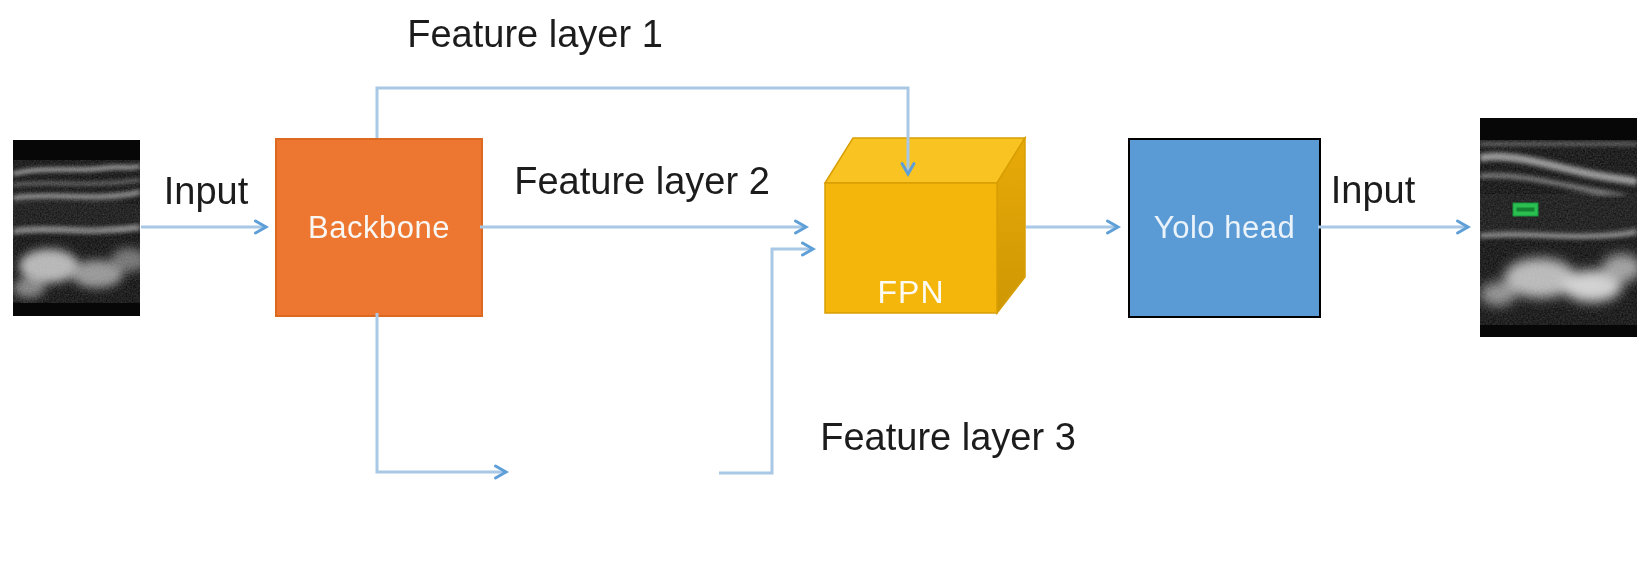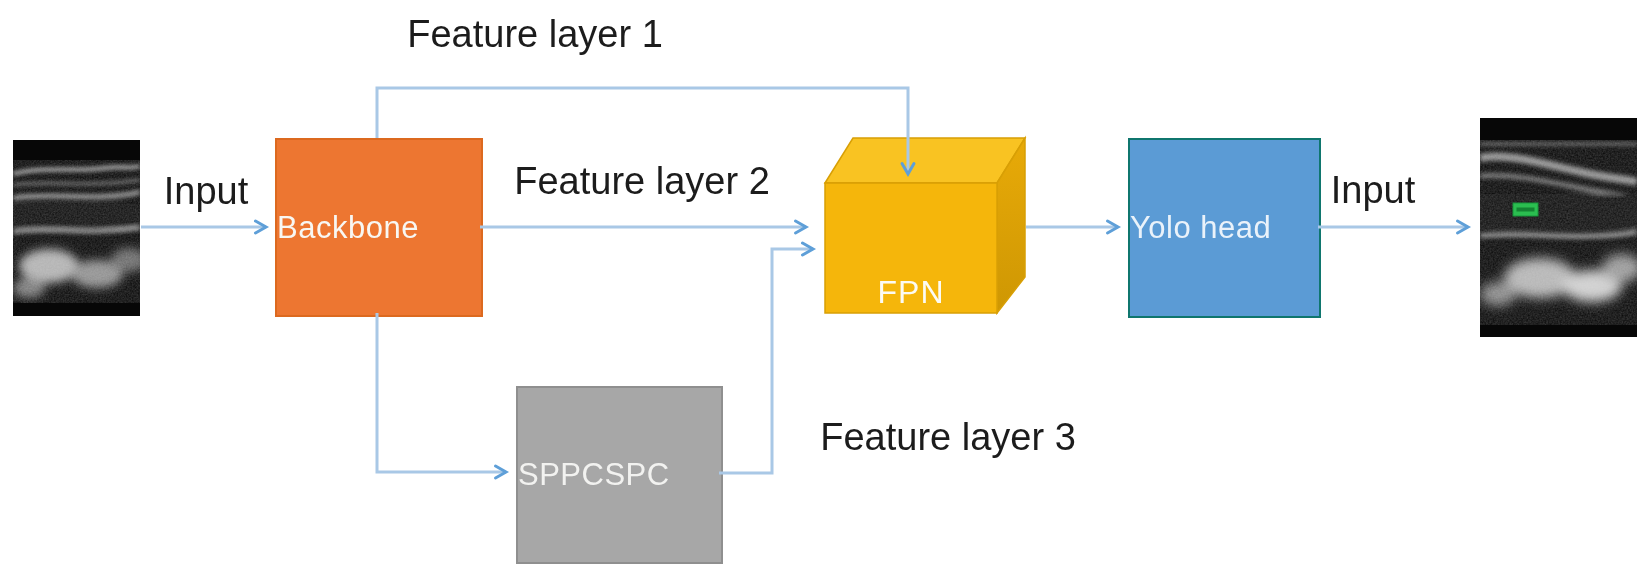--- a/index.html
+++ b/index.html
@@ -8,36 +8,37 @@
     width: 1645px;
     height: 573px;
     background: #ffffff;
     font-family: "Liberation Sans", "DejaVu Sans", sans-serif;
     overflow: hidden;
   }
   .node {
     position: absolute;
     display: flex;
     align-items: center;
+    justify-content: center;
     color: #F8F7F3;
     font-size: 31px;
     letter-spacing: 0.5px;
   }
   #backbone-box {
     left: 275px; top: 138px; width: 204px; height: 175px;
     background: #ED7631; border: 2px solid #DC691F;
   }
   #sppcspc-box {
     left: 516px; top: 386px; width: 203px; height: 174px;
     background: #A7A7A7; border: 2px solid #8F8F8F;
     color: #F2F2F0;
   }
   #yolo-head-box {
     left: 1128px; top: 138px; width: 189px; height: 176px;
-    background: #5B9BD5; border: 2px solid #0f766e;
+    background: #5B9BD5; border: 2px solid #000000;
     color: #EAF2FA;
   }
   .fpn-cube { position: absolute; left: 818px; top: 131px; }
   #fpn-label {
     position: absolute; left: 911px; top: 230px;
     transform: translateX(-50%);
     color: #FCFBF4; font-size: 32px; letter-spacing: 1px; margin-top: 44px;
   }
   .flabel {
     position: absolute;
@@ -127,23 +128,20 @@
       <rect x="36.5" y="89.5" width="18" height="4" fill="#117A2E" opacity="0.85"></rect>
     </g>
     <rect x="0" y="0" width="157" height="22" fill="#070707"></rect>
     <rect x="0" y="207" width="157" height="12" fill="#070707"></rect>
   </svg>
 
   <div class="node" id="backbone-box">
     <span>Backbone</span>
   </div>
 
-  <div class="node" id="sppcspc-box">
-    <span>SPPCSPC</span>
-  </div>
 
   <div class="node" id="yolo-head-box">
     <span>Yolo head</span>
   </div>
 
   <svg class="fpn-cube" width="214" height="190" viewBox="0 0 214 190">
     <defs>
       <linearGradient id="fpnRight" x1="0" y1="0" x2="0" y2="1">
         <stop offset="0" stop-color="#E8AA08"></stop>
         <stop offset="1" stop-color="#CE9703"></stop>

